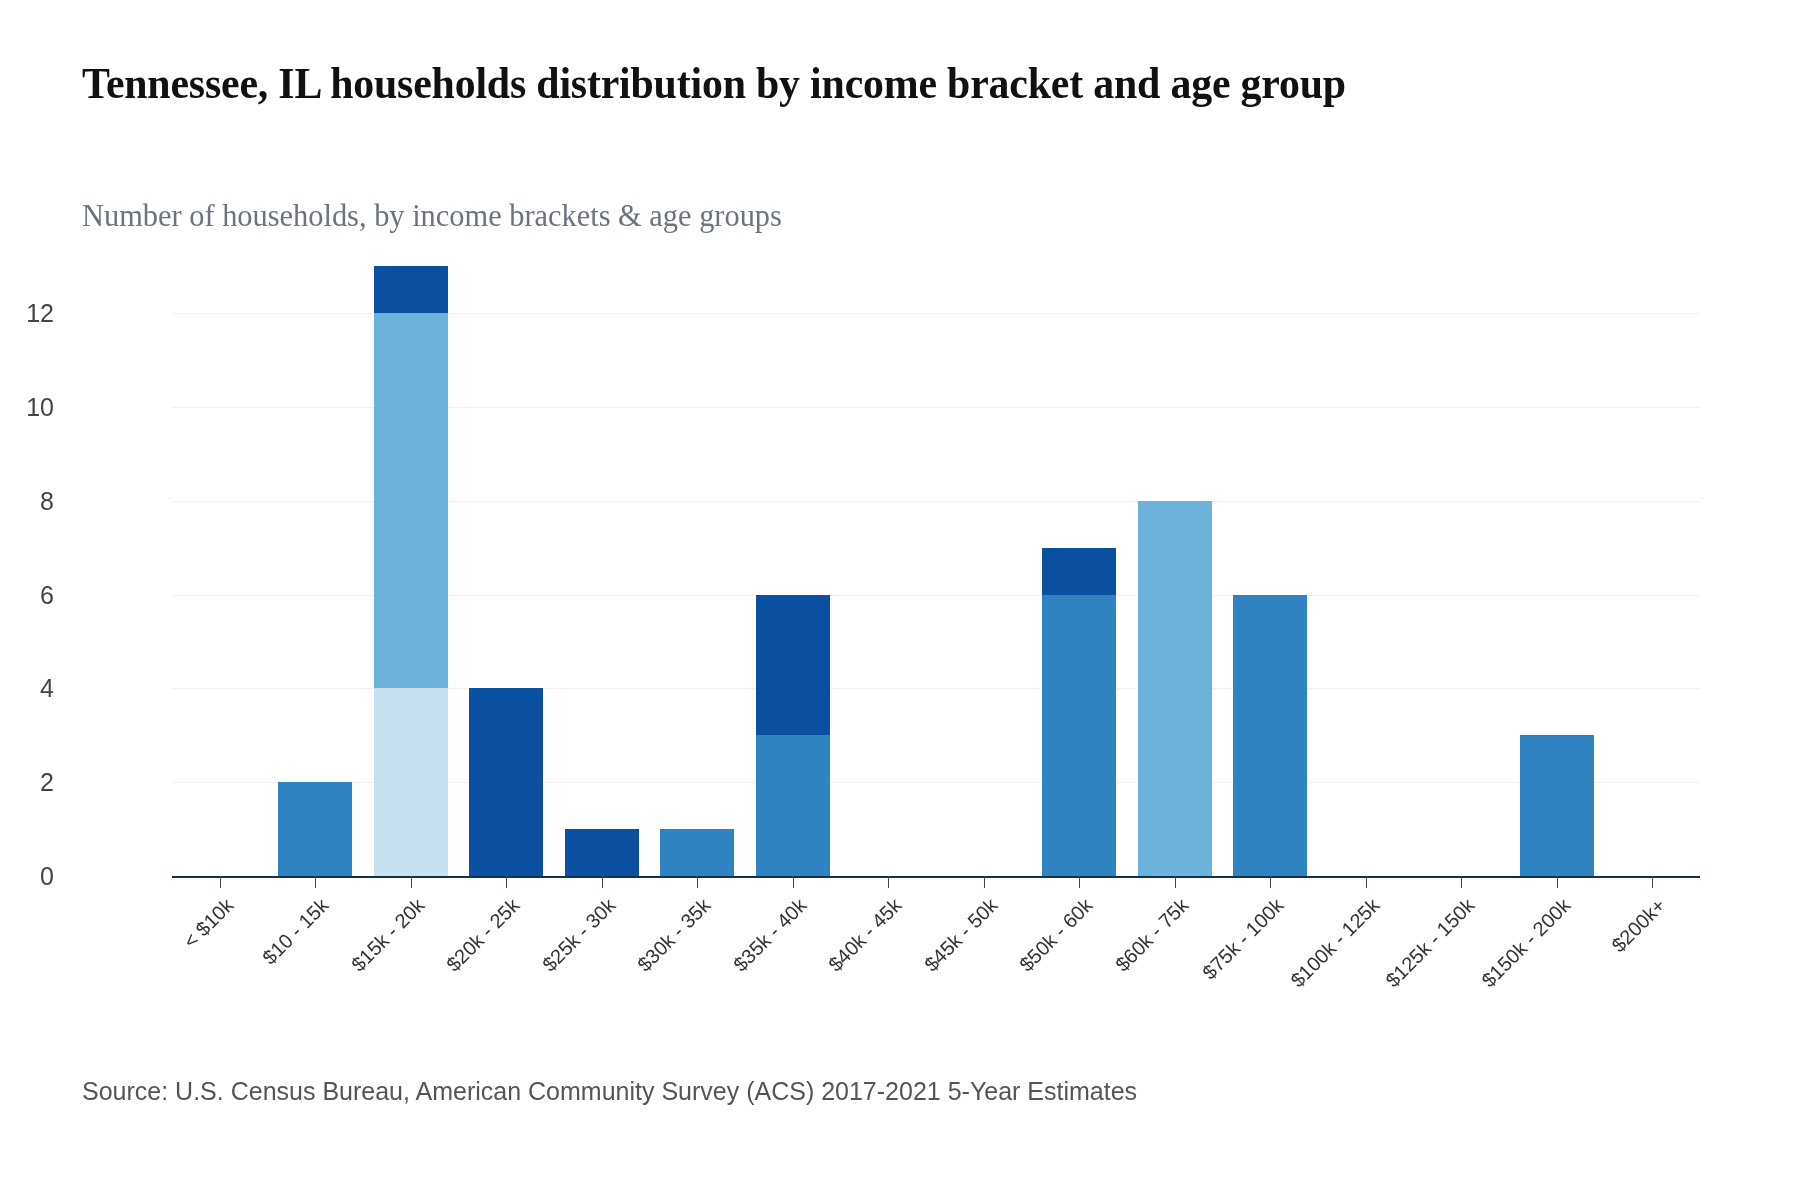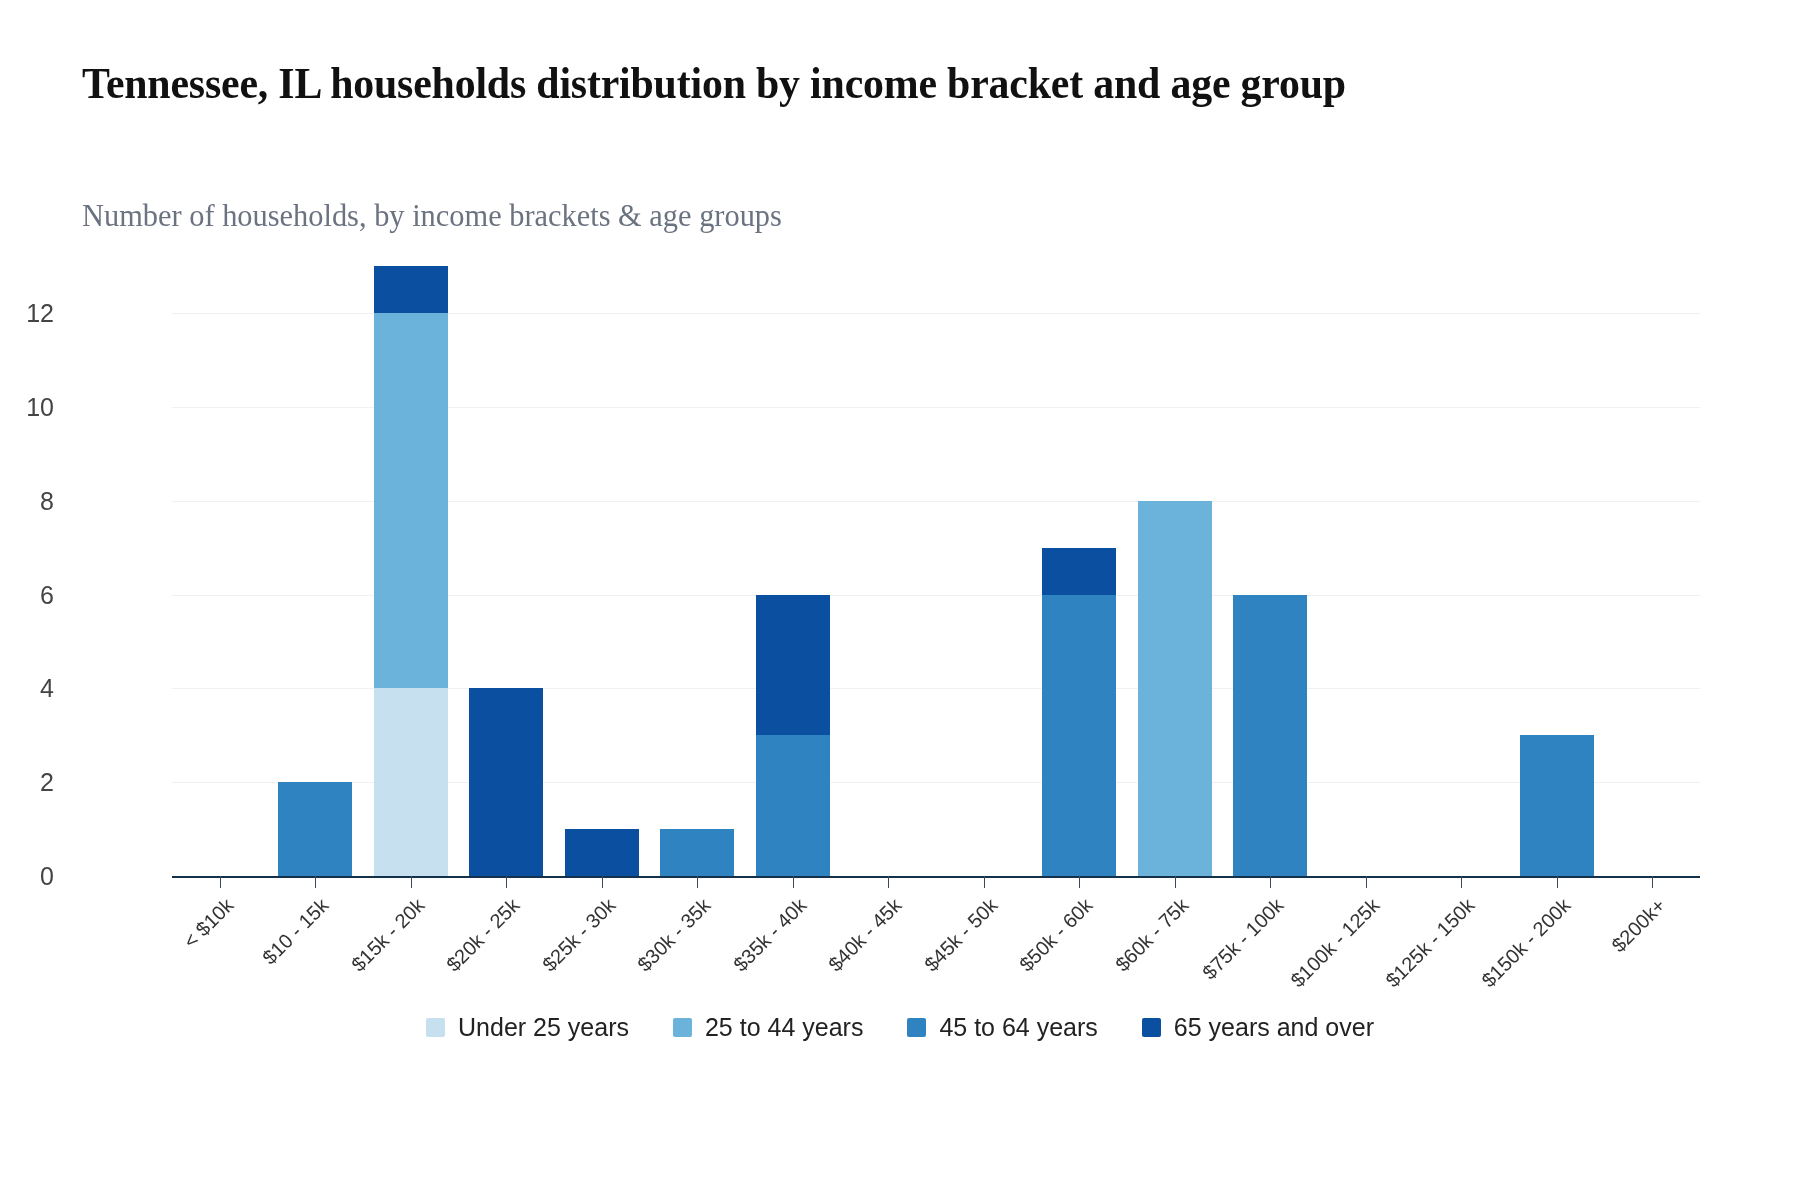--- a/index.html
+++ b/index.html
@@ -262,33 +262,16 @@
         <div class="xlabel" style="left: 1055.75px; width: 140px;">$100k - 125k</div>
         <div class="tickmark" style="left: 1289.25px;"></div>
         <div class="xlabel" style="left: 1151.25px; width: 140px;">$125k - 150k</div>
         <div class="tickmark" style="left: 1384.75px;"></div>
         <div class="xlabel" style="left: 1246.75px; width: 140px;">$150k - 200k</div>
         <div class="tickmark" style="left: 1480.25px;"></div>
         <div class="xlabel" style="left: 1342.25px; width: 140px;">$200k+</div>
       </div>
   </div>
 
-  <div class="legend" id="legend">
-      <div class="legend-item">
-        <span class="legend-swatch" style="background: rgb(198, 224, 239);"></span>
-        <span class="legend-label">Under 25 years</span>
-      </div>
-      <div class="legend-item">
-        <span class="legend-swatch" style="background: rgb(108, 179, 220);"></span>
-        <span class="legend-label">25 to 44 years</span>
-      </div>
-      <div class="legend-item">
-        <span class="legend-swatch" style="background: rgb(46, 131, 192);"></span>
-        <span class="legend-label">45 to 64 years</span>
-      </div>
-      <div class="legend-item">
-        <span class="legend-swatch" style="background: rgb(10, 79, 160);"></span>
-        <span class="legend-label">65 years and over</span>
-      </div>
-    </div>
-
+
+  <div class="source">Source: U.S. Census Bureau, American Community Survey (ACS) 2017-2021 5-Year Estimates</div>
 
 </div>
 
 </body></html>

